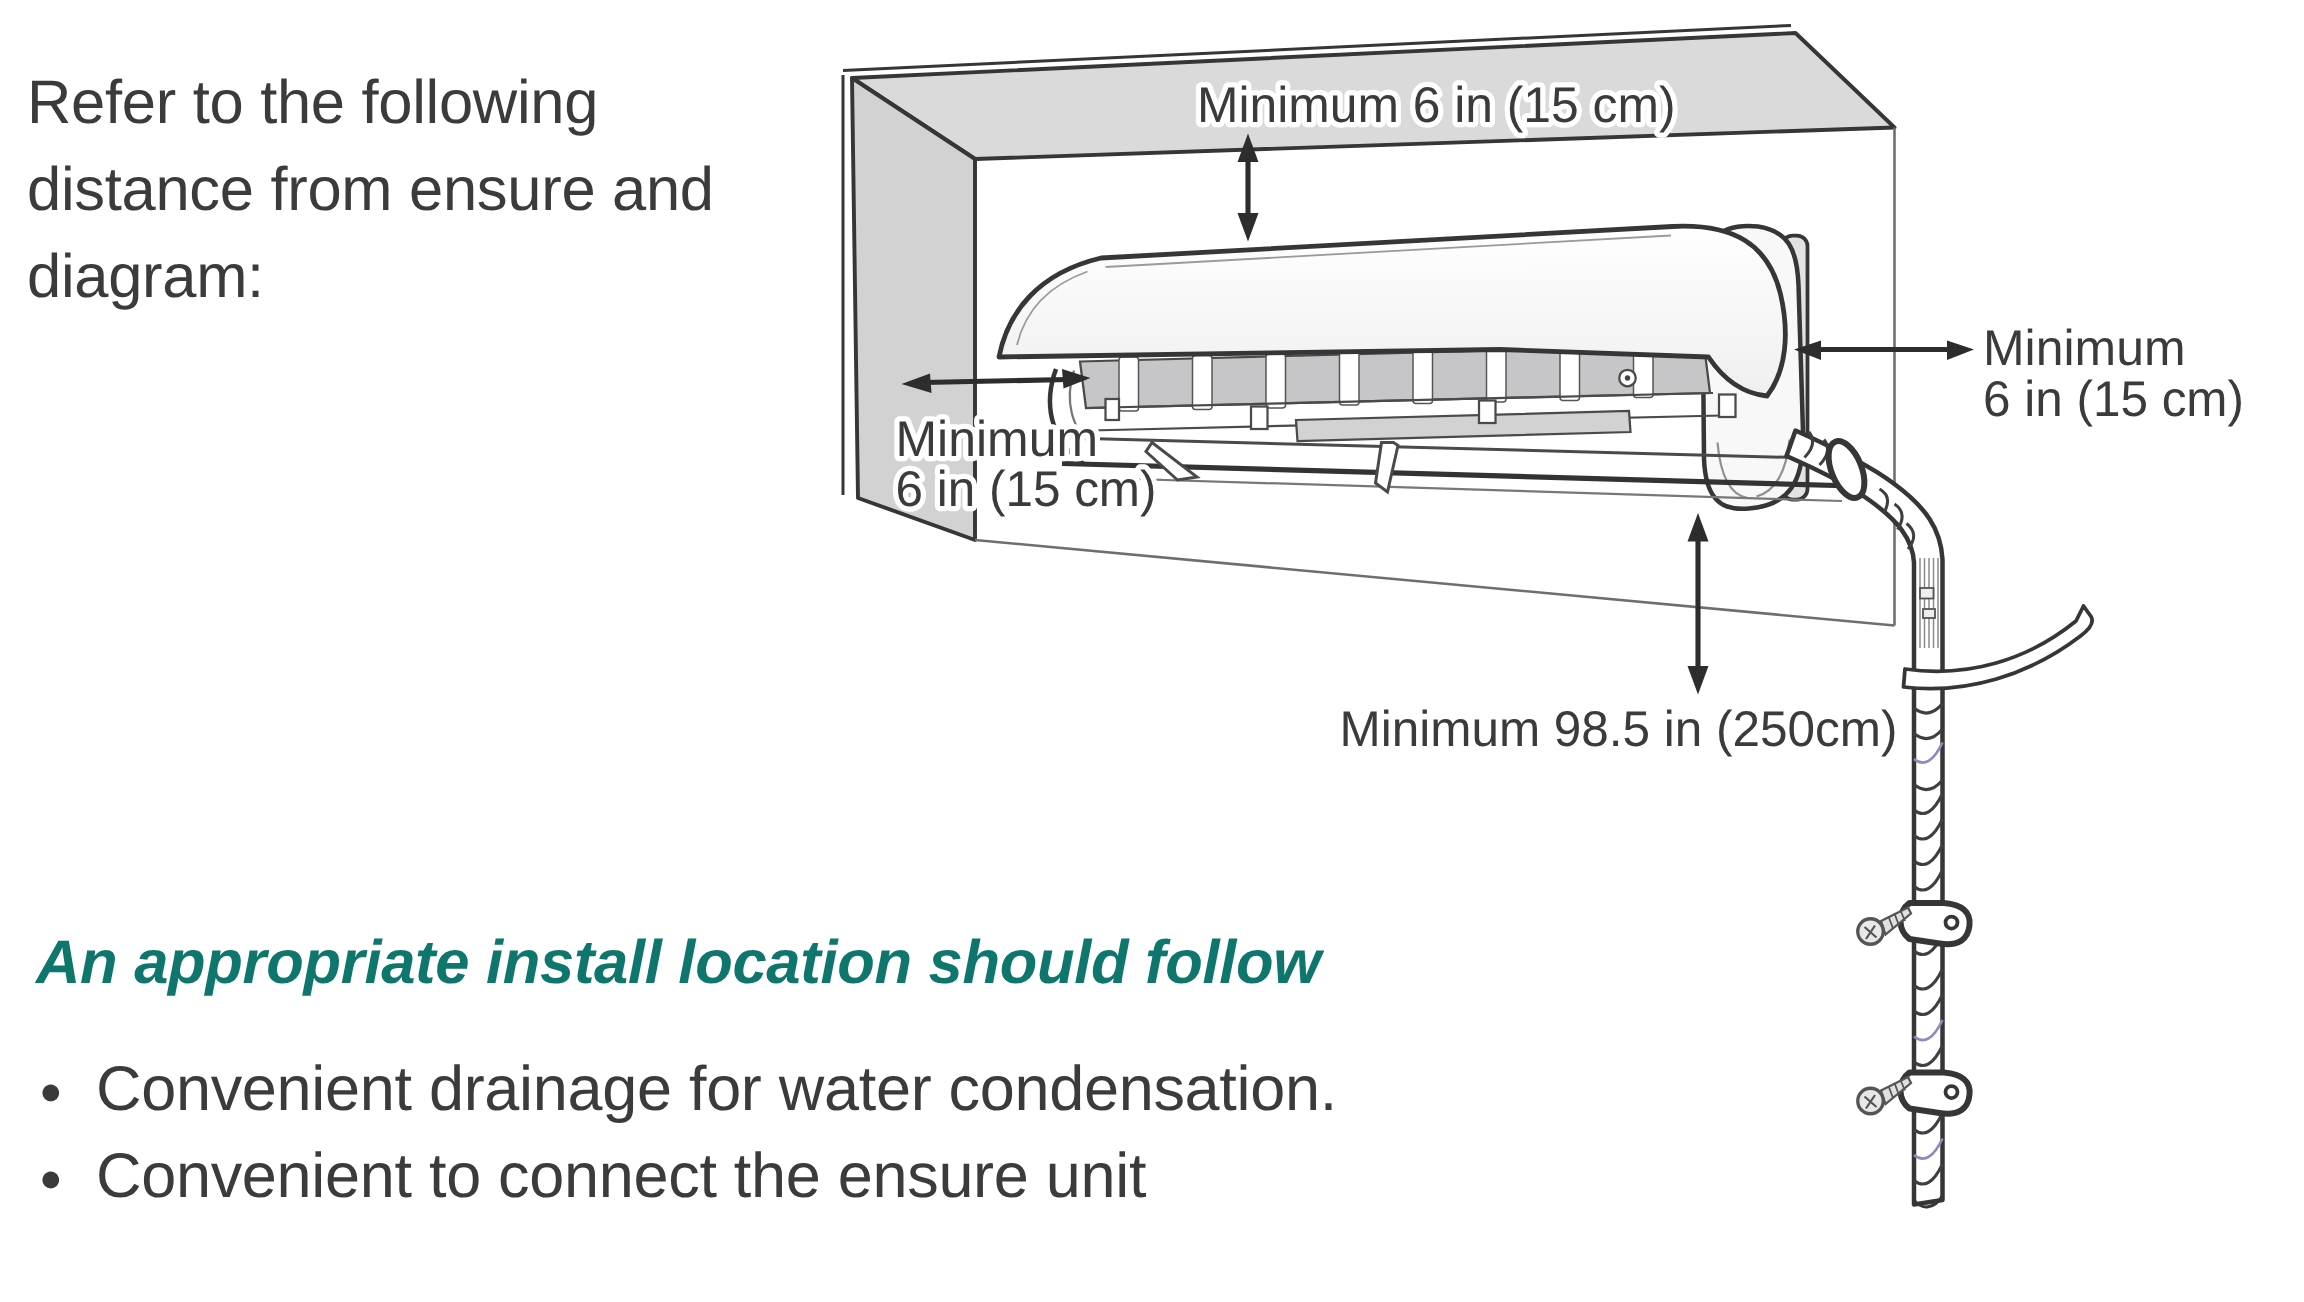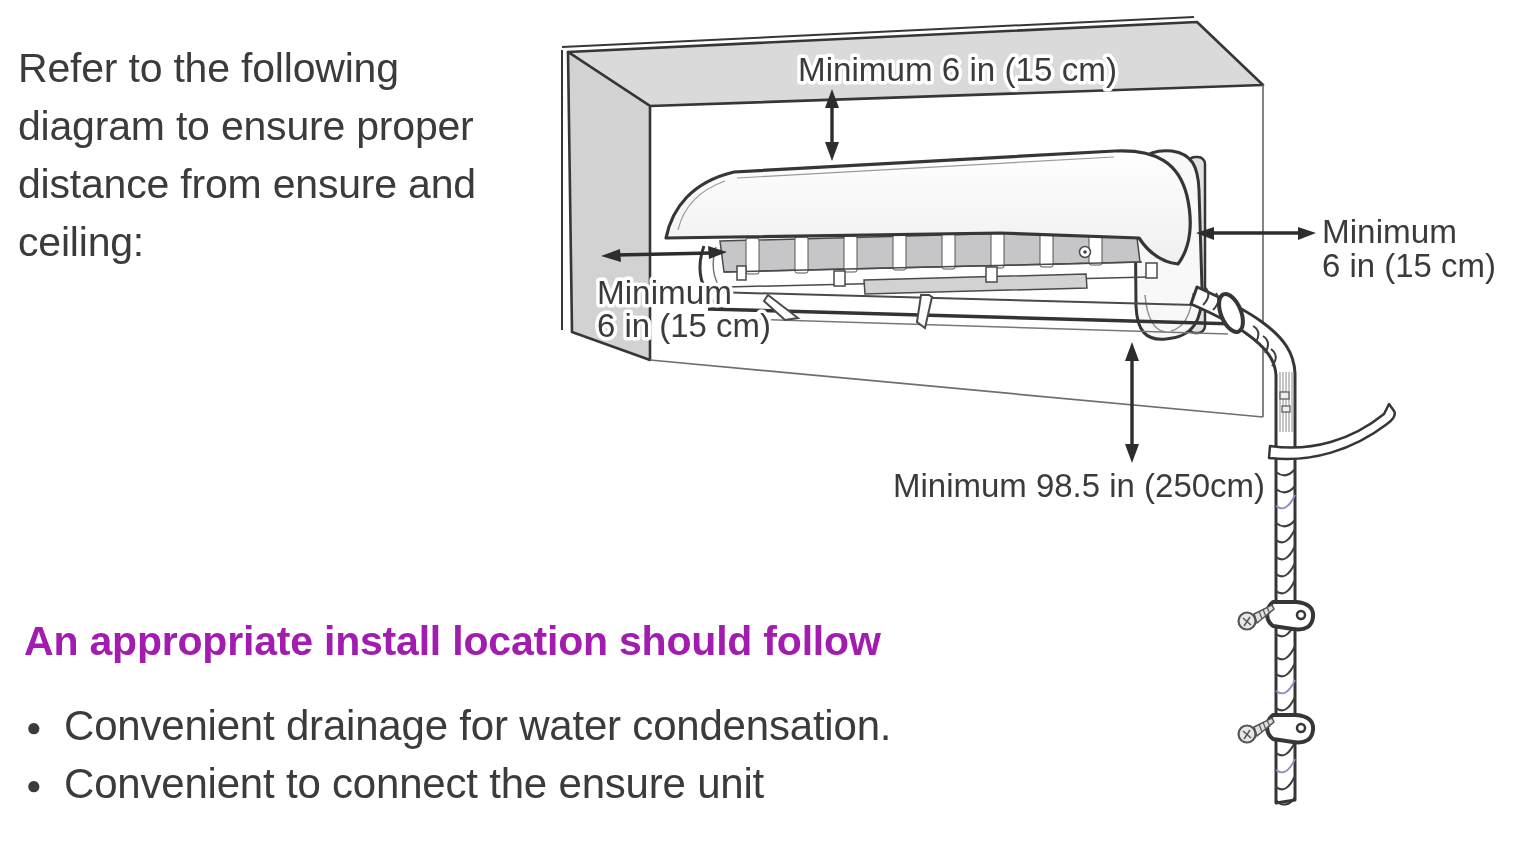--- a/index.html
+++ b/index.html
@@ -10,22 +10,23 @@
     color:#3b3b3b;
   }
   .intro{
     position:absolute;left:18px;top:27px;width:500px;
     font-size:41px;line-height:58px;letter-spacing:-0.2px;margin-top:12px;
   }
   .intro span{display:block;}
   .diagram-svg{position:absolute;left:0;top:0;}
   .standards{position:absolute;left:24px;top:612px;width:1000px;}
   .standards-heading{
-    font-weight:bold;font-size:41px;line-height:59px;color:#a21caf;
+    font-weight:bold;font-size:41px;line-height:59px;color:#0f766e;
     letter-spacing:-0.2px;
+    font-style:italic;
   }
   .standards-heading span{display:block;}
   .bullet-list{
     list-style:none;margin:26px 0 0 0;padding:0;
     font-size:42px;line-height:58px;letter-spacing:-0.2px;
   }
   .bullet-list li{position:relative;padding-left:40px;}
   .bullet-list li::before{
     content:"●";position:absolute;left:2px;top:1px;font-size:26px;
   }
@@ -33,23 +34,22 @@
     font-family:"Liberation Sans", sans-serif;
     fill:#3b3b3b;
     paint-order:stroke;stroke:#ffffff;stroke-width:7px;stroke-linejoin:round;
   }
 </style>
 </head>
 <body>
 
 <div class="intro">
   <span>Refer to the following</span>
-  <span>diagram to ensure proper</span>
   <span>distance from ensure and</span>
-  <span>ceiling:</span>
+  <span>diagram:</span>
 </div>
 
 <svg class="diagram-svg" width="1536" height="868" viewBox="0 0 1536 868" xmlns="http://www.w3.org/2000/svg">
   <defs>
     <linearGradient id="coverGrad" x1="0" y1="0" x2="0" y2="1">
       <stop offset="0" stop-color="#ffffff"></stop>
       <stop offset="1" stop-color="#efefef"></stop>
     </linearGradient>
   </defs>
 

